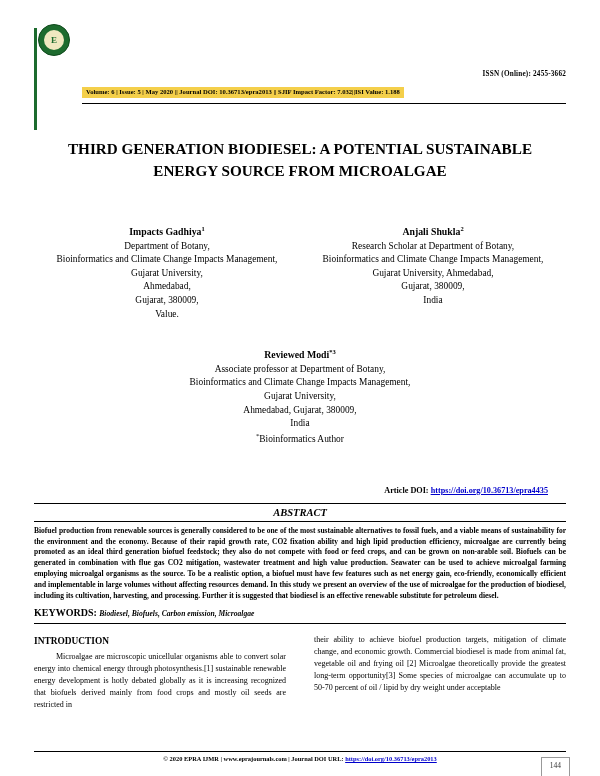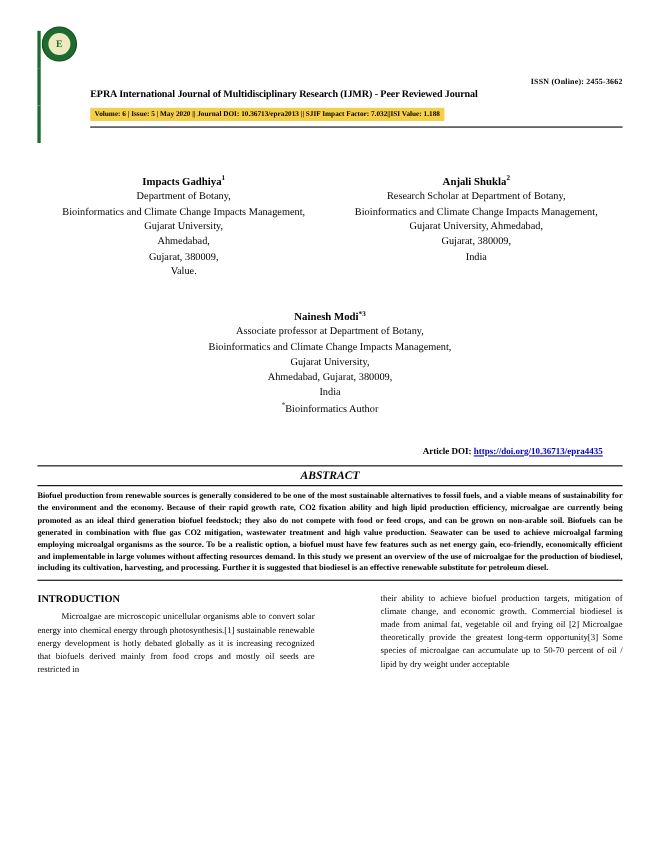--- a/index.html
+++ b/index.html
@@ -144,21 +144,21 @@
   .corresponding {
     text-align: center;
     font-size: 9.4px;
   }
 
   
   .doi-line {
     text-align: right;
     font-size: 8.2px;
     font-weight: bold;
-    margin-top: 26px;
+    margin-top: 39px;
     padding-right: 18px;
   }
   .doi-line a {
     color: #0000cc;
     text-decoration: underline;
     font-weight: bold;
   }
 
   
   .abs-rule {
@@ -211,21 +211,21 @@
     font-size: 8px;
     line-height: 1.5;
     text-align: justify;
   }
   .sec-head {
     font-weight: bold;
     font-size: 9.4px;
     margin-bottom: 3px;
   }
   .col p { margin: 0; text-indent: 22px; }
-  .col p.noindent { text-indent: 0; margin-left: 32px; }
+  .col p.noindent { text-indent: 0; }
 
   
   .footer {
     position: absolute;
     left: 34px;
     right: 34px;
     bottom: 14px;
   }
   .footer-rule {
     border-top: 1px solid #000;
@@ -258,26 +258,26 @@
         <span></span>
         <span></span>
     </div>
     <div class="logo-wrap">
       <div class="logo">
         <div class="inner">E</div>
       </div>
     </div>
     <div class="mast-text">
       <div class="issn-line">ISSN (Online): 2455-3662</div>
-      <div class="journal-title">EPRA International Journal of Multidisciplinary Research (IJMR) - Peer Reviewed Journal</div>
       <div class="journal-sub">Volume: 6 | Issue: 5 | May 2020 || Journal DOI: 10.36713/epra2013 || SJIF Impact Factor: 7.032||ISI Value: 1.188</div>
       <div class="mast-rule"></div>
     </div>
   </div>
 
+  <div class="paper-title">THIRD GENERATION BIODIESEL: A POTENTIAL SUSTAINABLE ENERGY SOURCE FROM MICROALGAE</div>
 
   <div class="authors-row">
     <div class="author-col">
       <div class="author-name"><span>Impacts Gadhiya</span><sup>1</sup></div>
       <div class="author-aff" style="white-space: pre-line;">Department of Botany,
 Bioinformatics and Climate Change Impacts Management,
 Gujarat University,
 Ahmedabad,
 Gujarat, 380009,
 Value.</div>
@@ -286,43 +286,53 @@
       <div class="author-name"><span>Anjali Shukla</span><sup>2</sup></div>
       <div class="author-aff" style="white-space: pre-line;">Research Scholar at Department of Botany,
 Bioinformatics and Climate Change Impacts Management,
 Gujarat University, Ahmedabad,
 Gujarat, 380009,
 India</div>
     </div>
   </div>
 
   <div class="author-center">
-    <div class="author-name"><span>Nainesh Modi</span><sup>*3</sup></div>
+    <div class="author-name"><span>Reviewed Modi</span><sup>*3</sup></div>
     <div class="author-aff" style="white-space: pre-line;">Associate professor at Department of Botany,
 Bioinformatics and Climate Change Impacts Management,
 Gujarat University,
 Ahmedabad, Gujarat, 380009,
 India</div>
     <div class="corresponding"><sup>*</sup><span>Bioinformatics Author</span></div>
   </div>
 
   <div class="doi-line">
     <span>Article DOI: </span><a href="#">https://doi.org/10.36713/epra4435</a>
   </div>
 
   <div class="abs-rule"></div>
   <div class="abs-head">ABSTRACT</div>
   <div class="abs-head-rule"></div>
   <div class="abstract-body">Biofuel production from renewable sources is generally considered to be one of the most sustainable alternatives to fossil fuels, and a viable means of sustainability for the environment and the economy. Because of their rapid growth rate, CO2 fixation ability and high lipid production efficiency, microalgae are currently being promoted as an ideal third generation biofuel feedstock; they also do not compete with food or feed crops, and can be grown on non-arable soil. Biofuels can be generated in combination with flue gas CO2 mitigation, wastewater treatment and high value production. Seawater can be used to achieve microalgal farming employing microalgal organisms as the source. To be a realistic option, a biofuel must have few features such as net energy gain, eco-friendly, economically efficient and implementable in large volumes without affecting resources demand. In this study we present an overview of the use of microalgae for the production of biodiesel, including its cultivation, harvesting, and processing. Further it is suggested that biodiesel is an effective renewable substitute for petroleum diesel.</div>
+  <div class="keywords">
+    <span class="kw-label">KEYWORDS</span><span class="kw-label">: </span><span class="kw-text">Biodiesel, Biofuels, Carbon emission, Microalgae</span>
+  </div>
   <div class="abs-bottom-rule"></div>
 
   <div class="body-cols">
     <div class="col">
       <div class="sec-head">INTRODUCTION</div>
       <p>Microalgae are microscopic unicellular organisms able to convert solar energy into chemical energy through photosynthesis.[1] sustainable renewable energy development is hotly debated globally as it is increasing recognized that biofuels derived mainly from food crops and mostly oil seeds are restricted in</p>
     </div>
     <div class="col">
       <p class="noindent">their ability to achieve biofuel production targets, mitigation of climate change, and economic growth. Commercial biodiesel is made from animal fat, vegetable oil and frying oil [2] Microalgae theoretically provide the greatest long-term opportunity[3] Some species of microalgae can accumulate up to 50-70 percent of oil / lipid by dry weight under acceptable</p>
     </div>
   </div>
 
+  <div class="footer">
+    <div class="footer-rule"></div>
+    <div class="footer-text">
+      <span>©  2020 EPRA IJMR    |    www.eprajournals.com   |   Journal DOI URL: </span><a href="#">https://doi.org/10.36713/epra2013</a>
+    </div>
+    <div class="page-num-box">144</div>
+  </div>
 
 </div>
 
 </body></html>

